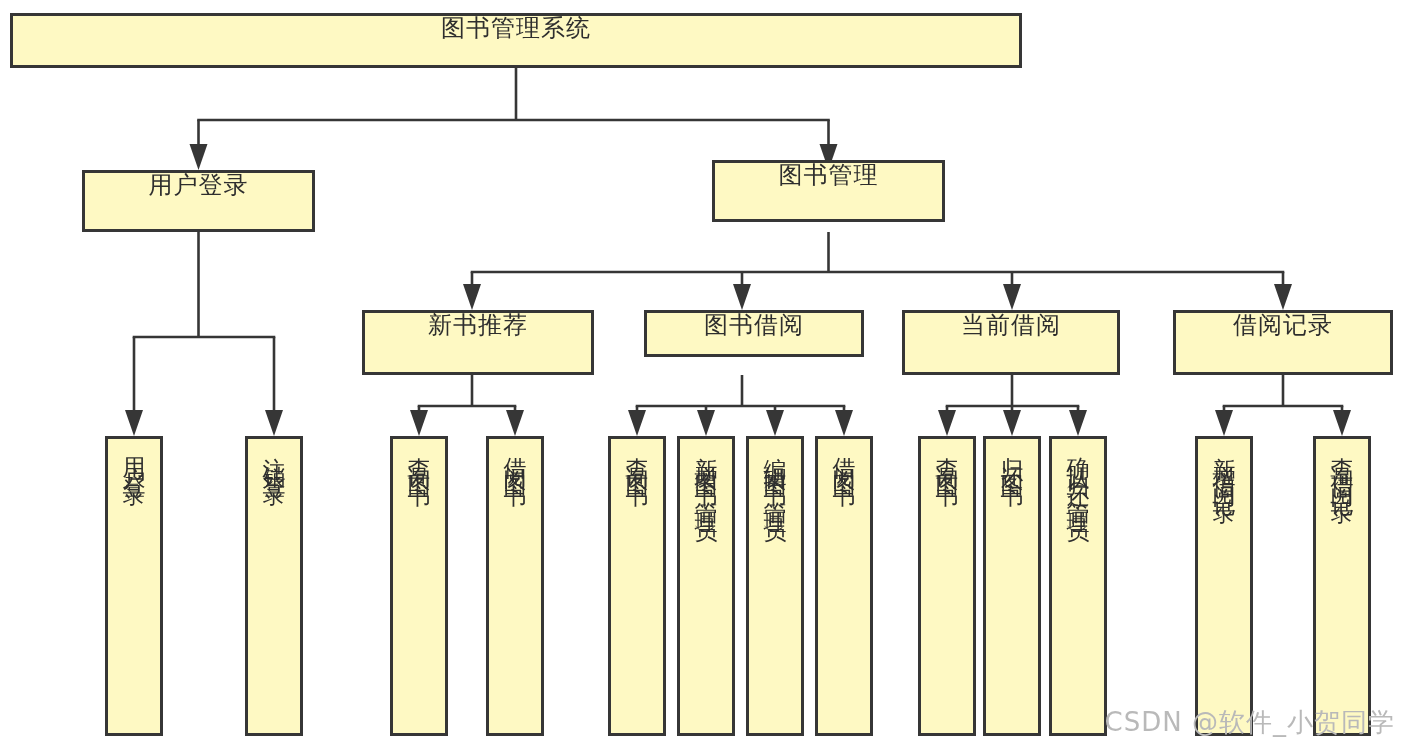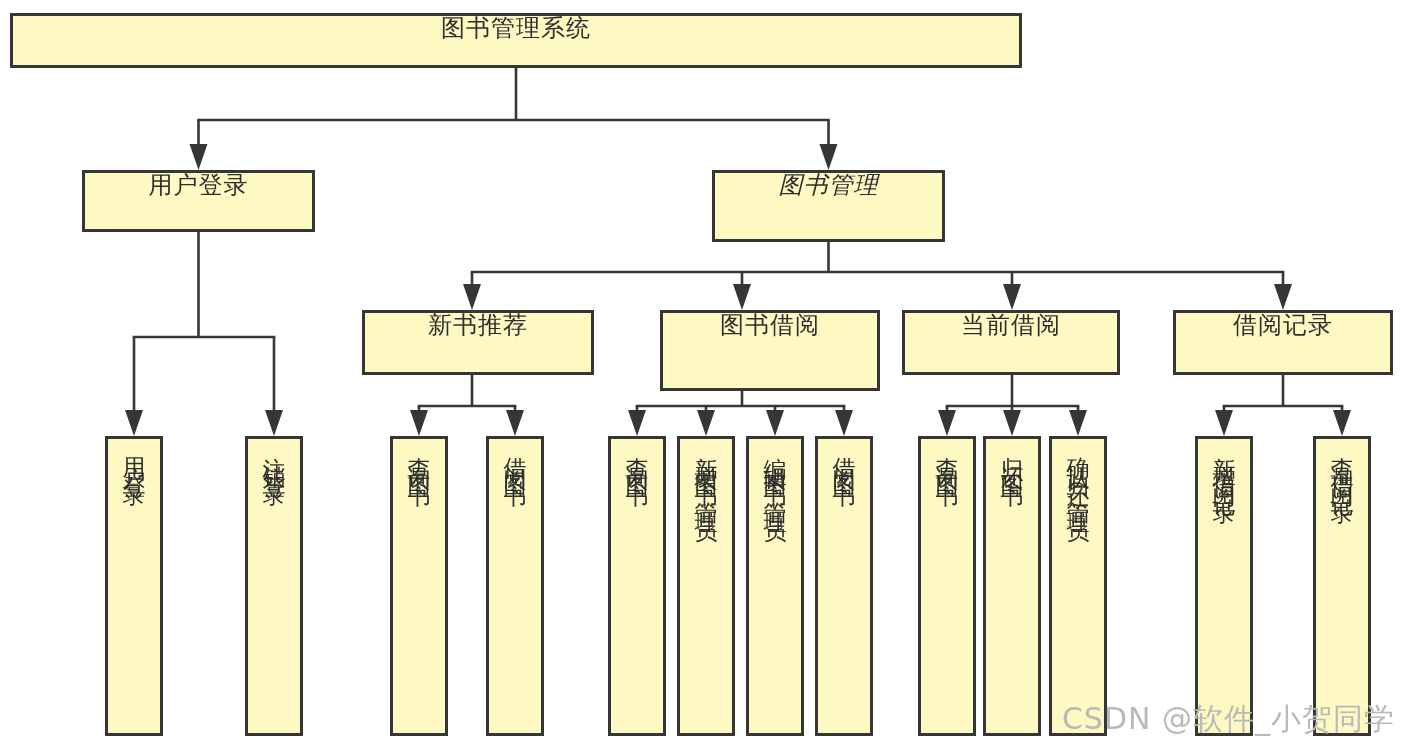--- a/index.html
+++ b/index.html
@@ -45,21 +45,21 @@
     text-orientation: mixed;
     font-size: 23px;
     letter-spacing: 9px;
     line-height: 1;
     white-space: nowrap;
   }
   .watermark {
     position: absolute;
     right: 10px;
     bottom: 7px;
-    font-size: 30px;
+    font-size: 26px;
     letter-spacing: 1px;
     z-index: 5;
     white-space: nowrap;
   }
 </style>
 </head>
 <body>
 
 <div class="stage" id="stage">
   <svg id="edges" width="1405" height="747" viewBox="0 0 1405 747">
@@ -116,27 +116,27 @@
       <line x1="1342" y1="406" x2="1342" y2="414" stroke="#363636" stroke-width="2.6"></line>
       <polygon points="1333,410 1351,410 1342,436" fill="#363636"></polygon>
     </svg>
   <div class="watermark" style="color: rgb(185, 185, 185);">CSDN @软件_小贺同学</div>
 <div class="node h" style="left: 10px; top: 13px; width: 1012px; height: 55px;">
       <span class="lbl">图书管理系统</span>
     </div>
     <div class="node h" style="left: 82px; top: 170px; width: 233px; height: 62px;">
       <span class="lbl">用户登录</span>
     </div>
-    <div class="node h" style="left: 712px; top: 170px; width: 233px; height: 72px; font-style: italic;">
+    <div class="node h" style="left: 712px; top: 160px; width: 233px; height: 62px;">
       <span class="lbl">图书管理</span>
     </div>
     <div class="node h" style="left: 362px; top: 310px; width: 232px; height: 65px;">
       <span class="lbl">新书推荐</span>
     </div>
-    <div class="node h" style="left: 660px; top: 310px; width: 220px; height: 81px;">
+    <div class="node h" style="left: 644px; top: 310px; width: 220px; height: 47px;">
       <span class="lbl">图书借阅</span>
     </div>
     <div class="node h" style="left: 902px; top: 310px; width: 218px; height: 65px;">
       <span class="lbl">当前借阅</span>
     </div>
     <div class="node h" style="left: 1173px; top: 310px; width: 220px; height: 65px;">
       <span class="lbl">借阅记录</span>
     </div>
     <div class="node v" style="left: 105px; top: 436px; width: 58px; height: 300px;">
       <span class="lbl">用户登录</span>

